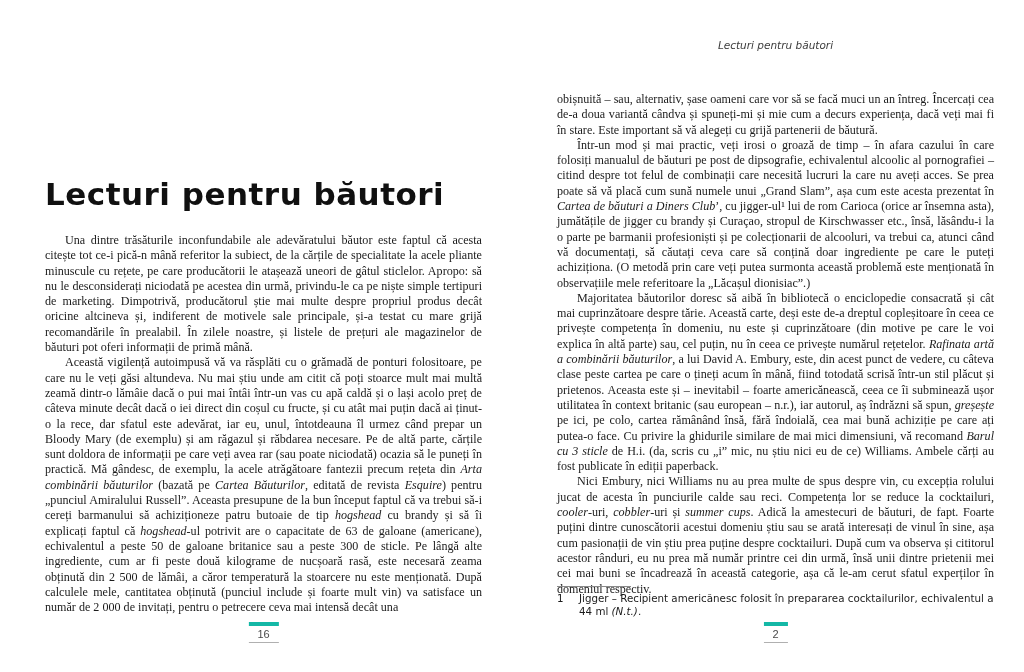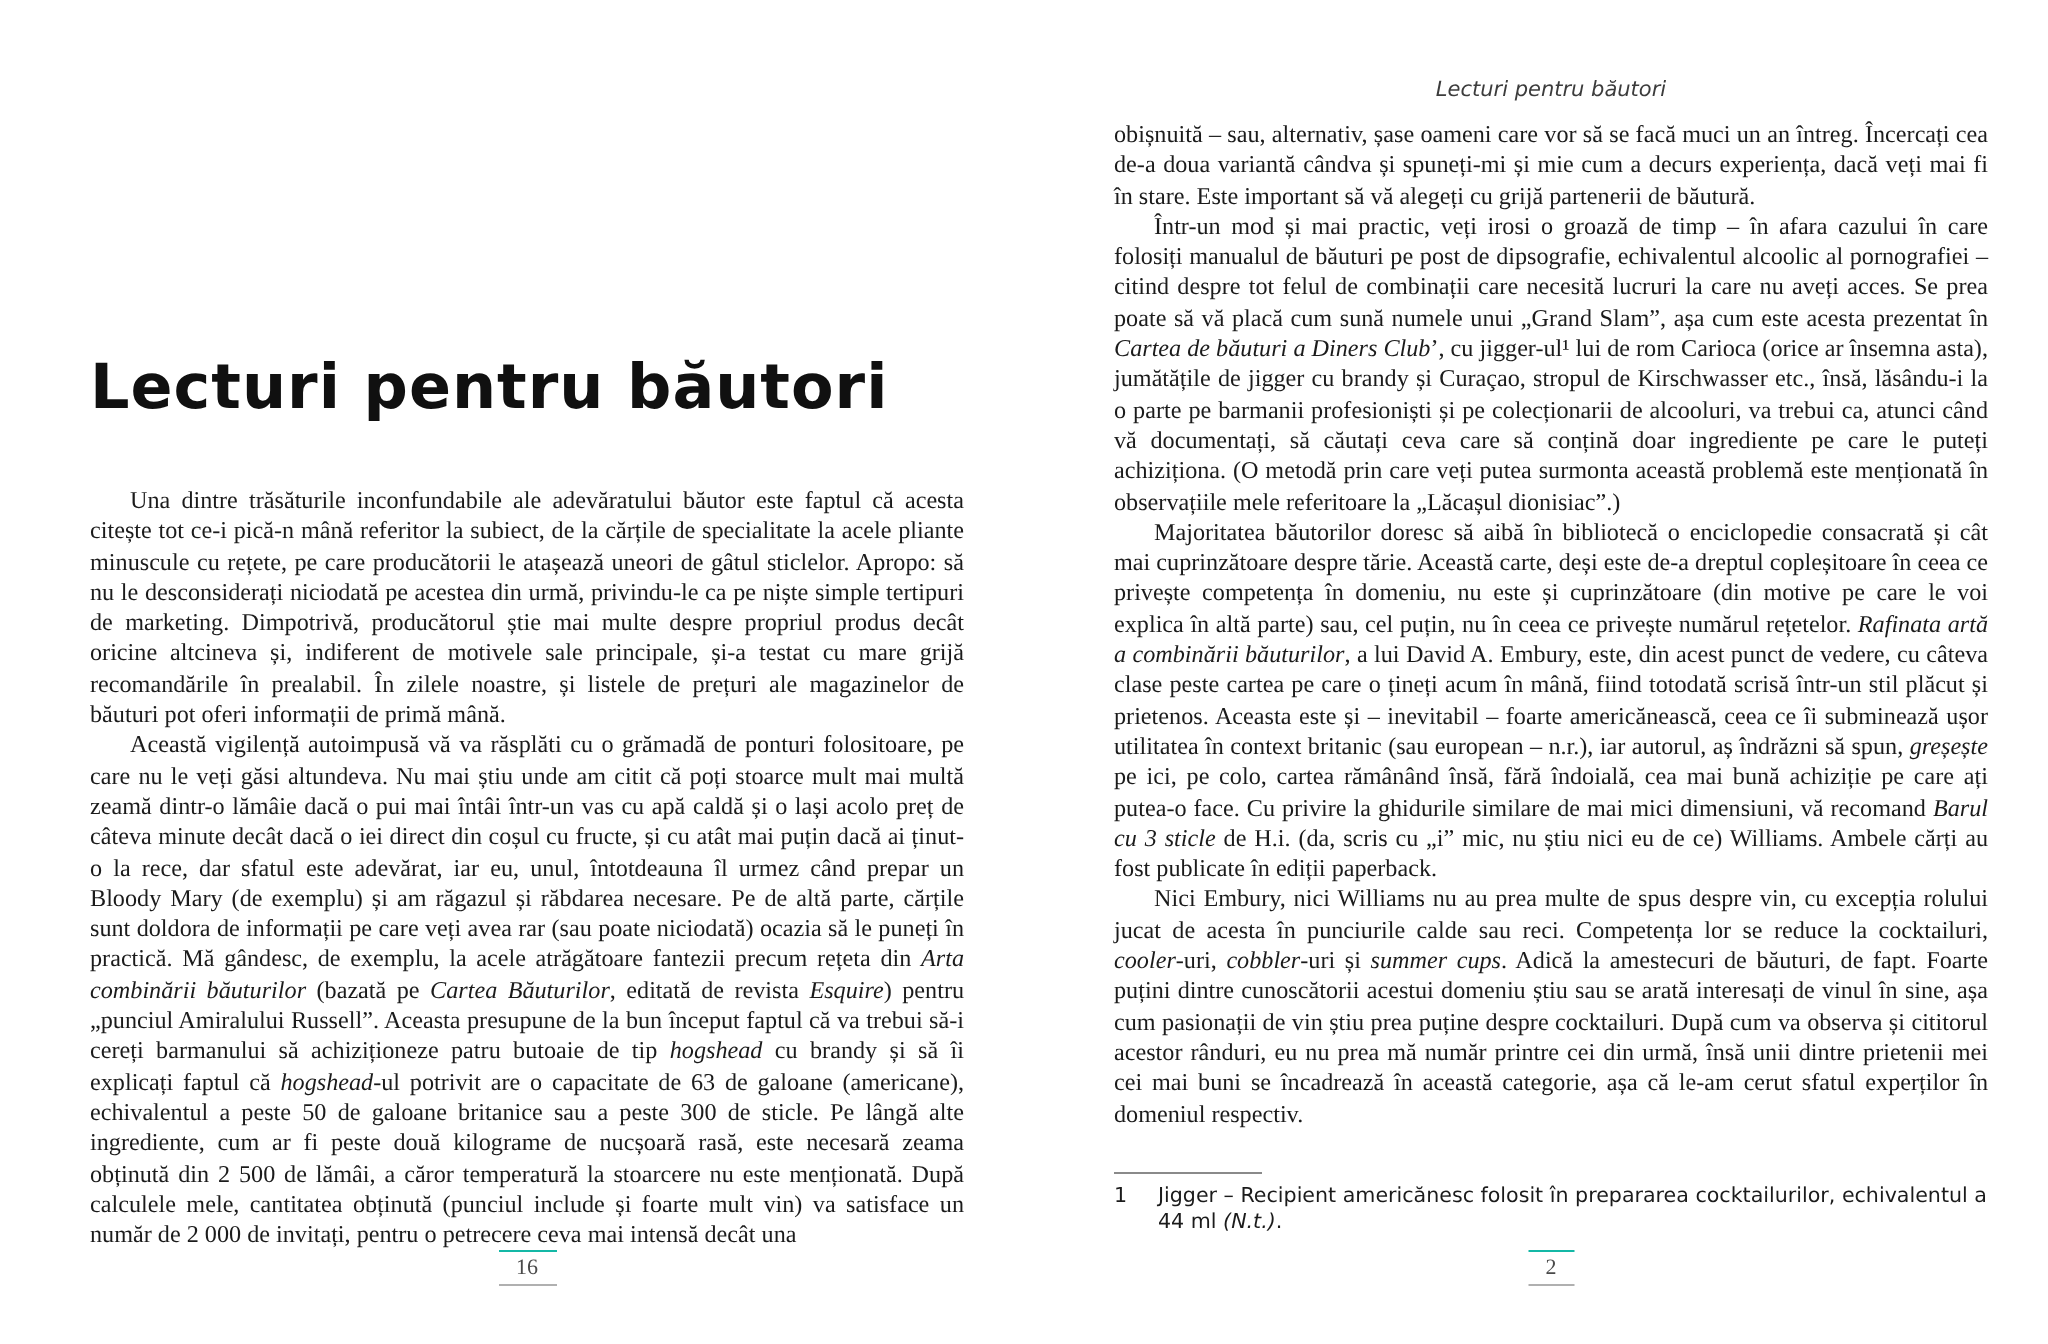--- a/index.html
+++ b/index.html
@@ -26,22 +26,22 @@
   .running-header {
     position: absolute; top: 39px; left: 0; right: 0;
     text-align: center;
     font-family: "DejaVu Sans", sans-serif;
     font-style: italic;
     font-size: 10.5px;
     color: #3c3c3c;
   }
 
   .body-block { position: absolute; left: 0; right: 0; }
-  .body-block--left  { top: 243px; }
-  .body-block--right { top: 60px; }
+  .body-block--left  { top: 233px; }
+  .body-block--right { top: 92px; }
 
   p.para {
     margin: 0;
     font-family: "Liberation Serif", serif;
     font-size: 12.1px;
     line-height: 15.3px;
     text-align: justify;
     text-indent: 20px;
     color: #1b1b1b;
   }
@@ -59,24 +59,24 @@
     border-top: 1px solid #8a8a8a;
     margin-bottom: 5px;
   }
   .footnote-line { display: flex; }
   .fn-num { flex: 0 0 22px; }
   .fn-text { flex: 1; }
 
   .pagenum {
     position: absolute; bottom: 29px; left: 50%;
     transform: translateX(-50%);
-    border-top: 1px solid #14b8a6;
+    border-top: 4px solid #14b8a6;
     border-bottom: 1px solid #b0b0b0;
     padding: 2px 9px;
-    font-family: Liberation Serif, serif;
+    font-family: Liberation Sans, sans-serif;
     font-size: 11px;
     color: #4a4a4a;
     text-align: right;
   }
 </style>
 </head>
 <body>
 
 <section class="page page--left">
   <h1 class="chapter-title">Lecturi pentru băutori</h1>

